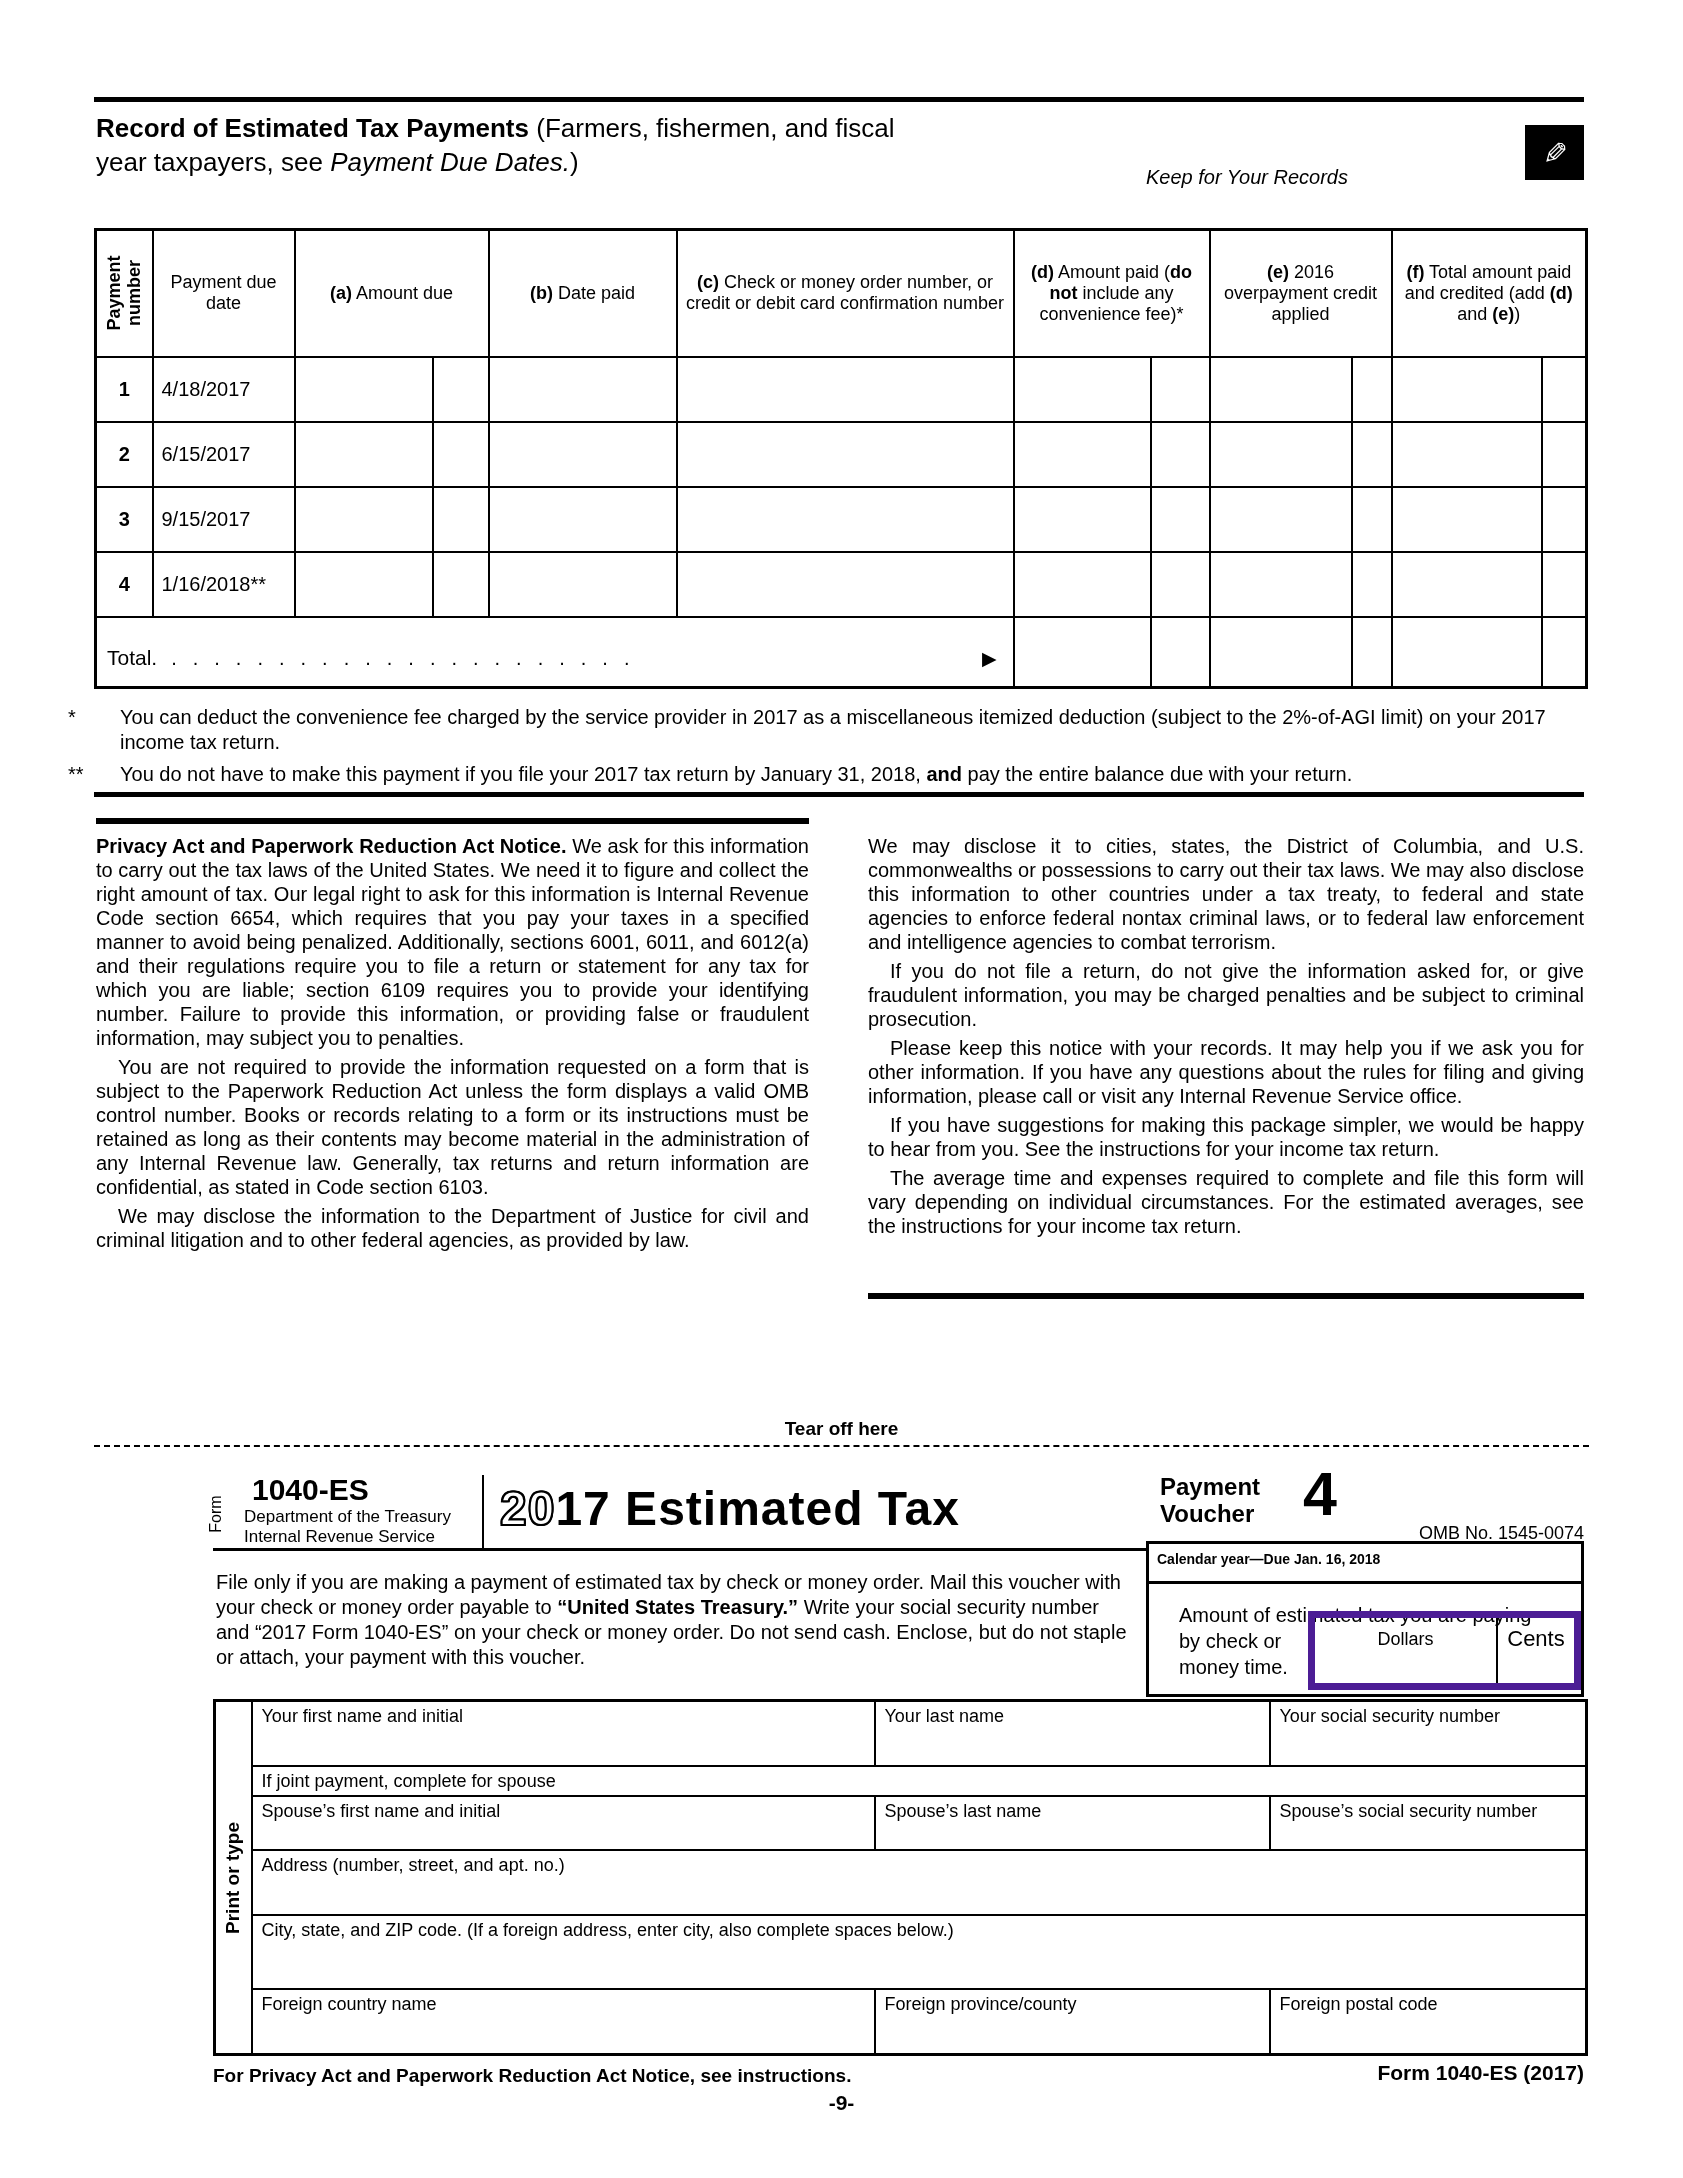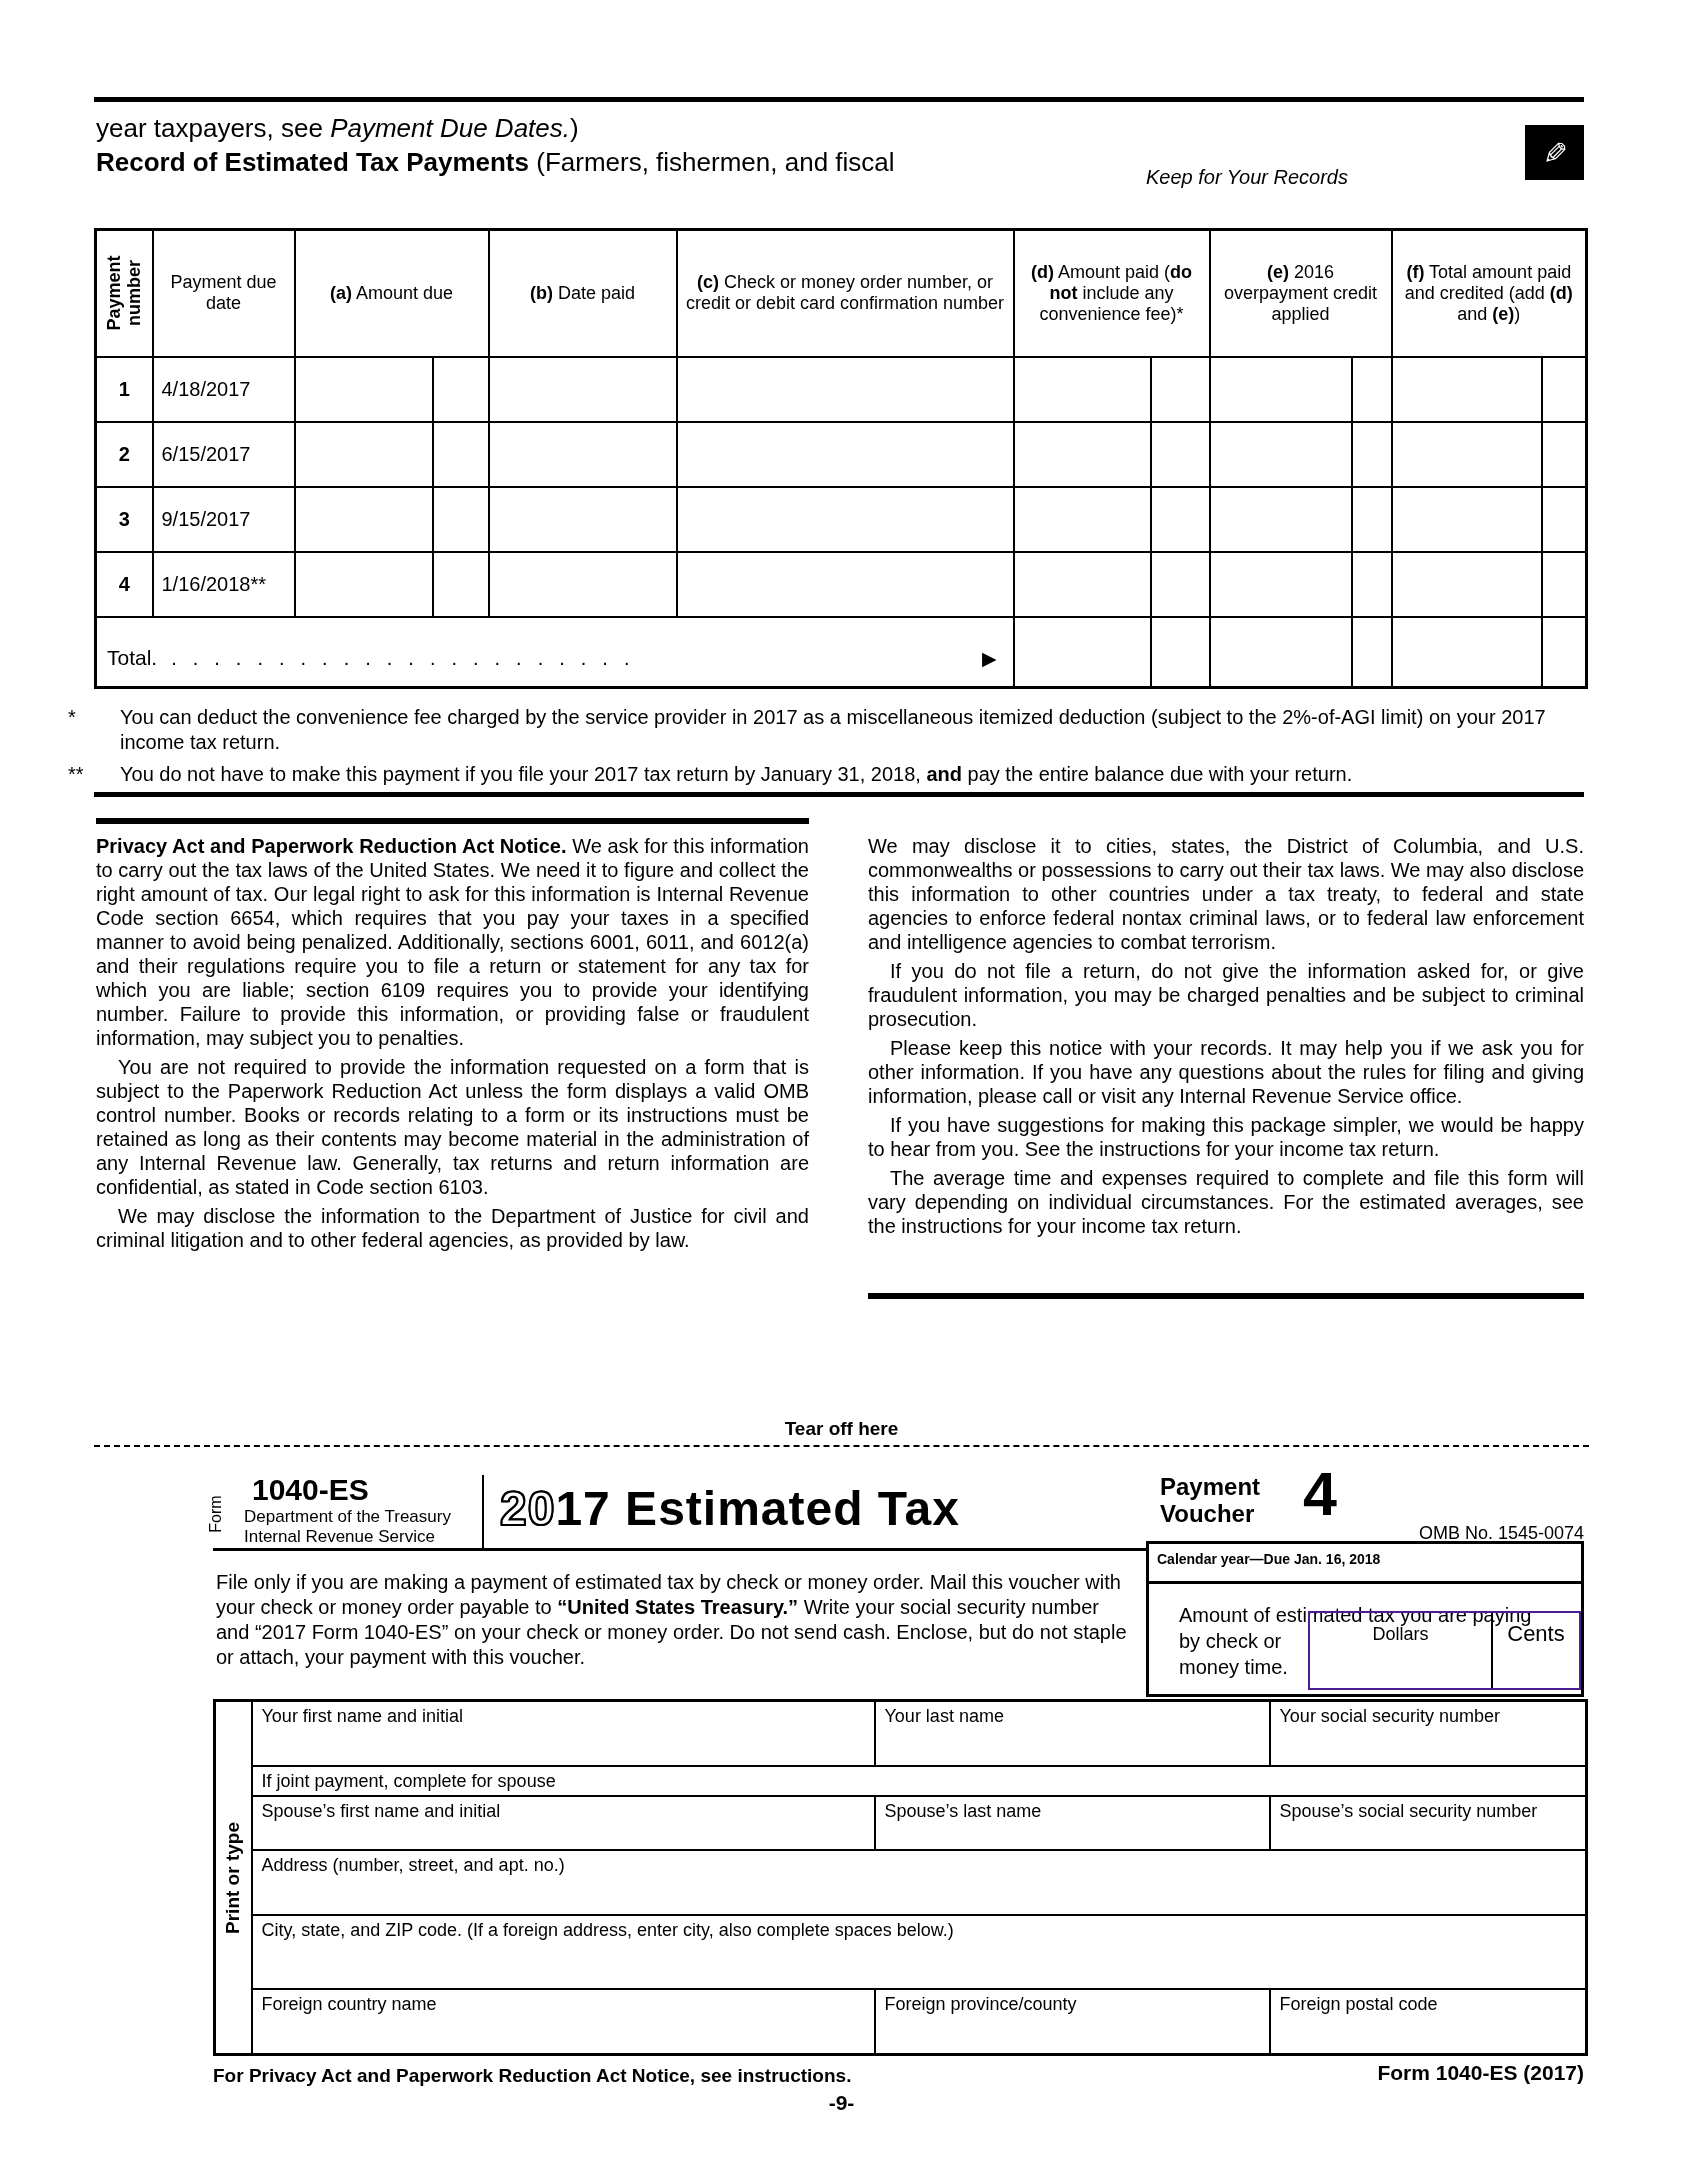--- a/index.html
+++ b/index.html
@@ -73,21 +73,21 @@
   .v-payment { left:1160px; top:1473px; font-size:24px; font-weight:bold; line-height:27px; }
   .v-num4 { left:1303px; top:1459px; font-size:61px; font-weight:bold; }
   .v-omb { top:1523px; right:99px; font-size:18px; }
   .v-hrule { left:213px; top:1548px; width:934px; height:3px; background:#000; }
 
   .cal-box { left:1146px; top:1541px; width:438px; height:43px; border:3px solid #000;
     font-size:14px; font-weight:bold; padding:7px 0 0 8px; }
   .amt-box { left:1146px; top:1584px; width:438px; height:113px; border:3px solid #000;
     border-top:none; font-size:20px; line-height:26px; }
   .amt-text { padding:18px 0 0 8px;margin-left:22px; }
-  .dc-box { position:absolute; left:159px; top:27px; width:273px; height:79px; border:2px solid #4c1d95;
+  .dc-box { position:absolute; left:159px; top:27px; width:273px; height:79px; border:7px solid #4c1d95;
     display:flex; }
   .dc-dollars { width:183px; border-right:2px solid #000; text-align:center; font-size:18px; padding-top:8px; }
   .dc-cents { flex:1; text-align:center; font-size:22px; padding-top:8px; }
 
   .v-inst { left:216px; top:1570px; width:916px; font-size:20px; line-height:25px; }
   .v-inst b { font-weight:bold; }
 
   
   table.ft { position:absolute; left:213px; top:1699px; width:1371px; border-collapse:collapse;
     table-layout:fixed; border:3px solid #000; }
@@ -102,22 +102,22 @@
   .foot-right { top:2061px; right:99px; font-size:21px; font-weight:bold; }
   .foot-page { left:0; top:2091px; width:1683px; text-align:center; font-size:21px; font-weight:bold; }
 </style>
 </head>
 <body>
 
 <div id="page">
 
   <div class="abs top-rule"></div>
   <div class="abs title">
+    <div><b>Record of Estimated Tax Payments</b><span> (Farmers, fishermen, and fiscal</span></div>
     <div><span>year taxpayers, see </span><i>Payment Due Dates.</i><span>)</span></div>
-    <div><b>Record of Estimated Tax Payments</b><span> (Farmers, fishermen, and fiscal</span></div>
   </div>
   <div class="abs keep">Keep for Your Records</div>
   <div class="abs pencil-box">
       <span>✎</span>
     </div>
 
   <table class="rt">
     <colgroup>
       <col style="width:57px">
         <col style="width:142px">

